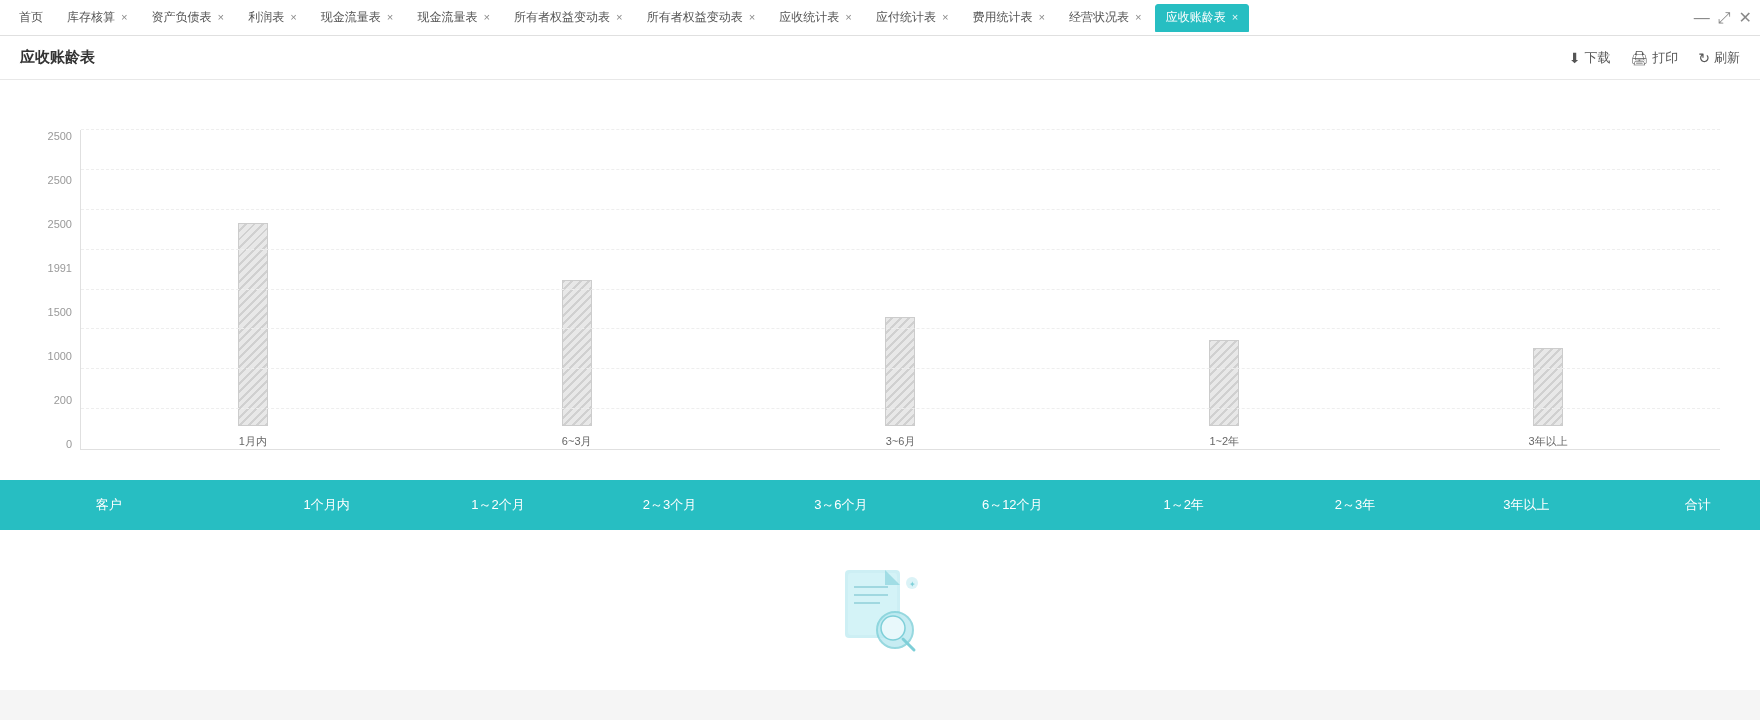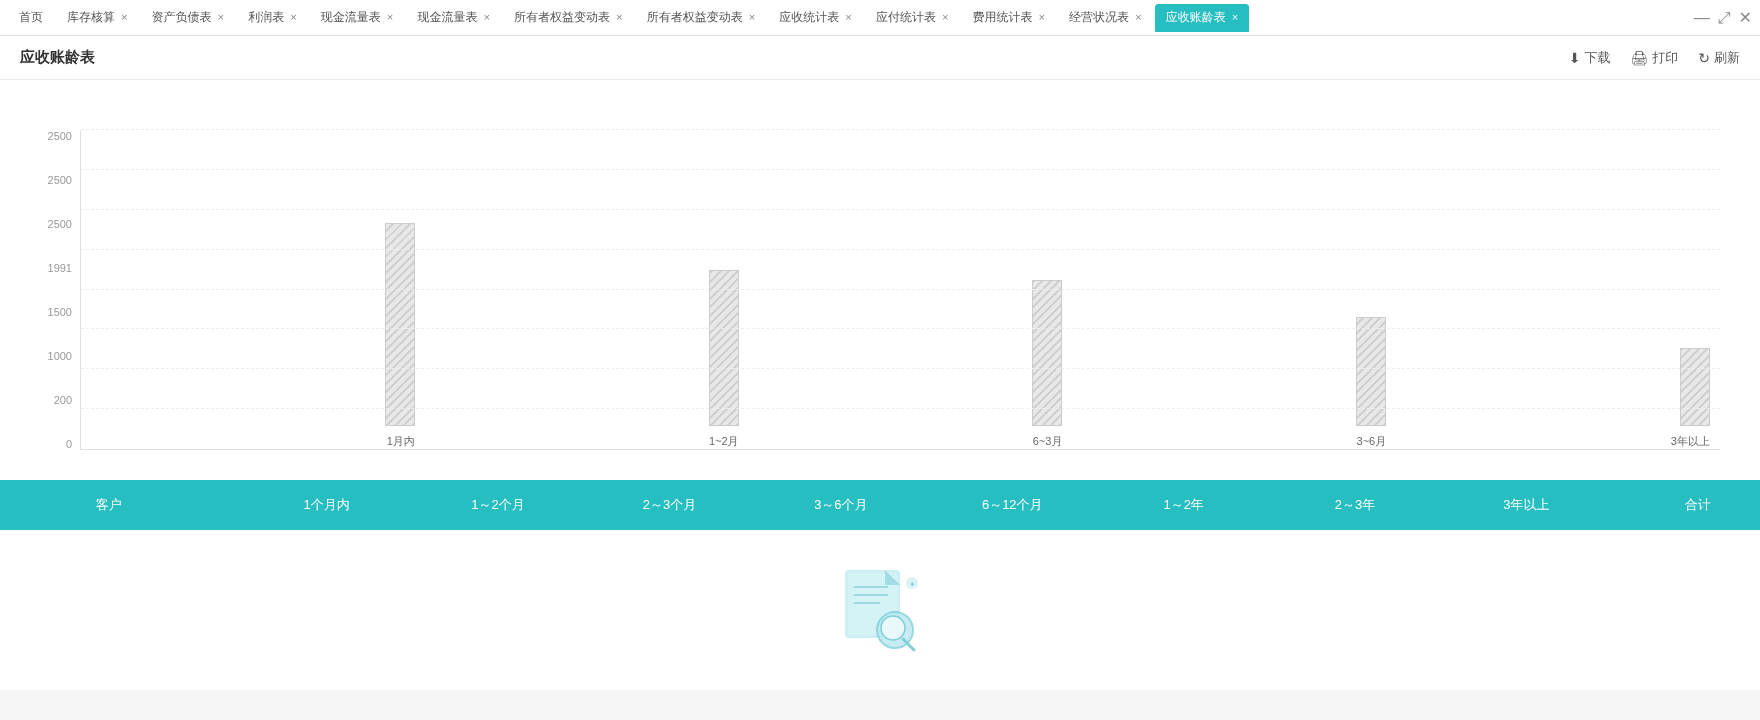--- a/index.html
+++ b/index.html
@@ -141,21 +141,21 @@
       display: flex;
       align-items: flex-end;
       height: 100%;
       padding: 0 10px;
       gap: 0;
     }
 
     .bar-column {
       display: flex;
       flex-direction: column;
-      align-items: flex-end;
+      align-items: center;
       flex: 1;
       height: 100%;
       justify-content: flex-end;
       gap: 2px;
     }
 
     .bar {
       width: 30px;
       background: repeating-linear-gradient(
         -45deg,
@@ -334,30 +334,30 @@
         <div class="grid-line" style="bottom:75%"></div>
         <div class="grid-line" style="bottom:87.5%"></div>
         <div class="grid-line" style="bottom:100%"></div>
 
         <div id="bars-container" class="bars-group">
             <div class="bar-column">
               <div class="bar" style="height: 203px;"></div>
               <div class="bar-label">1月内</div>
             </div>
             <div class="bar-column">
-              <div class="bar" style="height: 156px;"></div>
-              <div class="bar-label">1~2月</div>
-            </div>
-            <div class="bar-column">
               <div class="bar" style="height: 146px;"></div>
               <div class="bar-label">6~3月</div>
             </div>
             <div class="bar-column">
               <div class="bar" style="height: 109px;"></div>
               <div class="bar-label">3~6月</div>
+            </div>
+            <div class="bar-column">
+              <div class="bar" style="height: 86px;"></div>
+              <div class="bar-label">1~2年</div>
             </div>
             <div class="bar-column">
               <div class="bar" style="height: 78px;"></div>
               <div class="bar-label">3年以上</div>
             </div>
           </div>
       </div>
     </div>
   </div>
 

